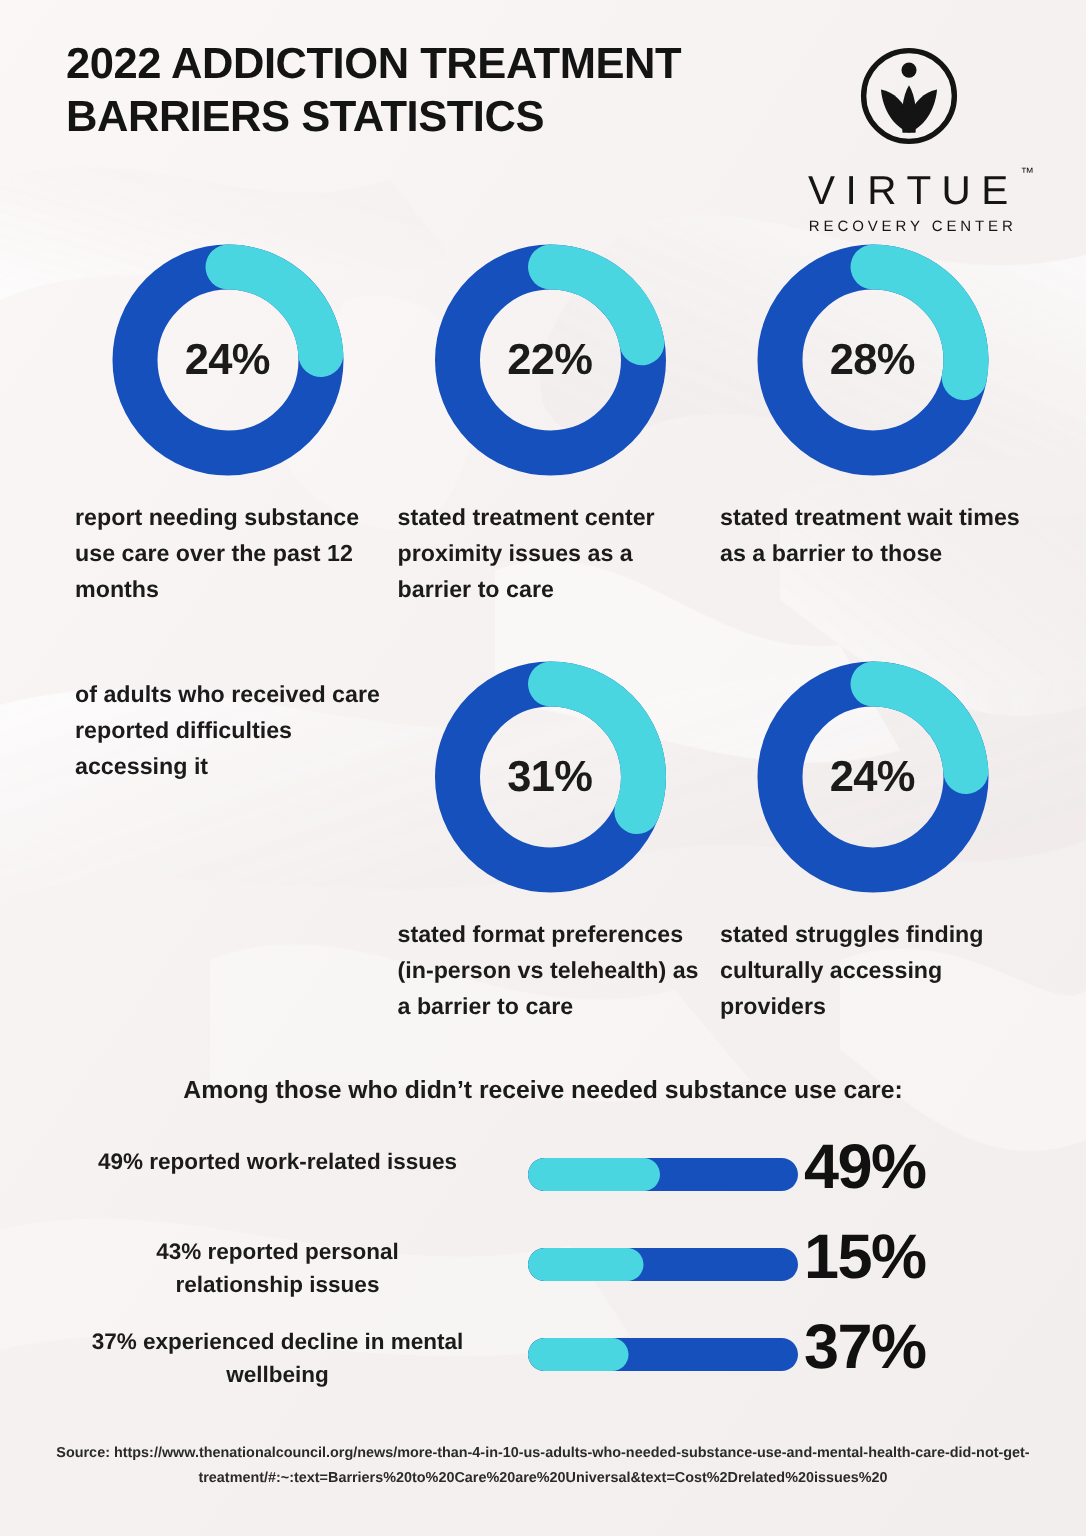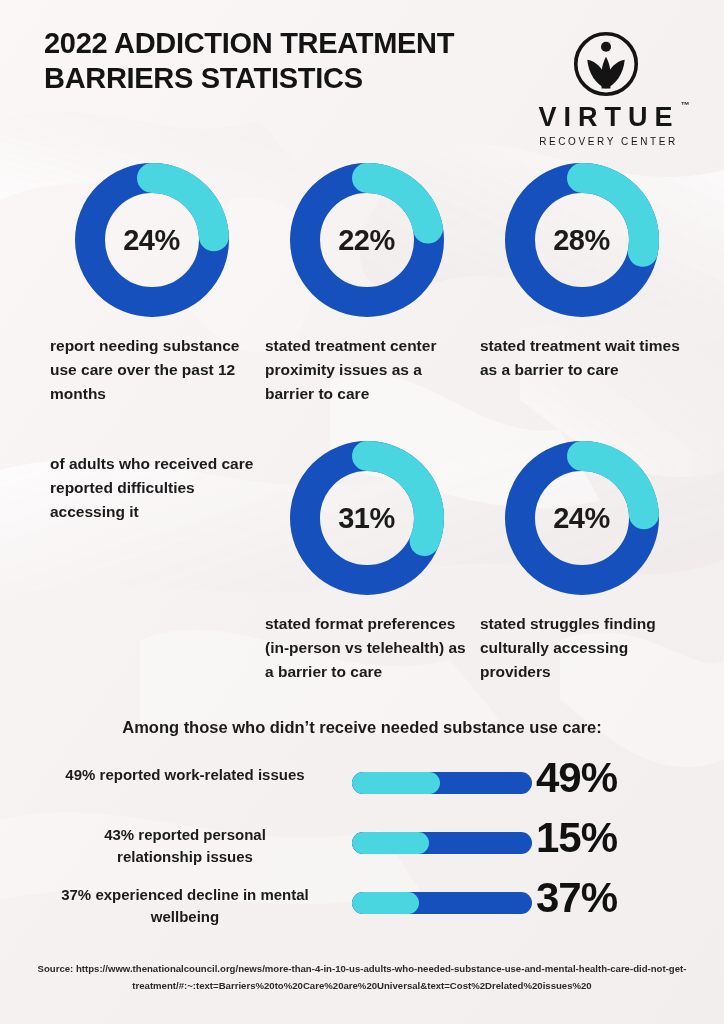--- a/index.html
+++ b/index.html
@@ -18,21 +18,21 @@
   .header{position:absolute;left:0;top:0;width:724px;height:150px;}
   .title{
     position:absolute;left:44px;top:26px;width:420px;
     font-size:29px;line-height:35px;font-weight:bold;letter-spacing:-0.3px;
     color:#141414;text-transform:uppercase;
   }
   .logo{position:absolute;left:520px;top:28px;width:172px;text-align:center;}
   .logo-mark{width:72px;height:72px;margin:0 auto;display:block;}
   .logo-word{
     position:relative;font-size:27px;letter-spacing:7px;color:#151515;
-    font-weight:bold;margin-top:2px;padding-left:6px;
+    font-weight:normal;margin-top:12px;padding-left:6px;
   }
   .logo-tm{position:absolute;font-size:9px;letter-spacing:0;top:-2px;margin-left:1px;}
   .logo-sub{font-size:10px;letter-spacing:2.6px;color:#151515;margin-top:3px;padding-left:5px;}
 
   
   .donut-cell{position:absolute;width:215px;}
   .donut-wrap{position:relative;width:160px;height:160px;margin:0 auto;}
   .donut-wrap svg{display:block;}
   .donut-label{
     position:absolute;left:0;top:0;width:160px;height:160px;
@@ -149,21 +149,21 @@
     <div class="donut-cap">stated treatment center proximity issues as a barrier to care</div>
   </div>
   <div class="donut-cell" style="left: 474px; top: 160px;">
     <div class="donut-wrap">
         <svg width="160" height="160" viewBox="0 0 160 160">
           <circle cx="80" cy="80" r="62" fill="none" stroke="#1550bd" stroke-width="30"></circle>
           <circle cx="80" cy="80" r="62" fill="none" stroke="#4ad6e0" stroke-width="30" stroke-linecap="round" stroke-dasharray="109.07609693263761 280.48139211249674" transform="rotate(-90 80 80)"></circle>
         </svg>
         <div class="donut-label">28%</div>
       </div>
-    <div class="donut-cap">stated treatment wait times as a barrier to care</div>
+    <div class="donut-cap">stated treatment wait times as a barrier to those</div>
   </div>
   <div class="donut-cell" style="left: 44px; top: 438px;">
     <div class="donut-cap">of adults who received care reported difficulties accessing it</div>
   </div>
   <div class="donut-cell" style="left: 259px; top: 438px;">
     <div class="donut-wrap">
         <svg width="160" height="160" viewBox="0 0 160 160">
           <circle cx="80" cy="80" r="62" fill="none" stroke="#1550bd" stroke-width="30"></circle>
           <circle cx="80" cy="80" r="62" fill="none" stroke="#4ad6e0" stroke-width="30" stroke-linecap="round" stroke-dasharray="120.76282160399165 268.7946674411427" transform="rotate(-90 80 80)"></circle>
         </svg>

